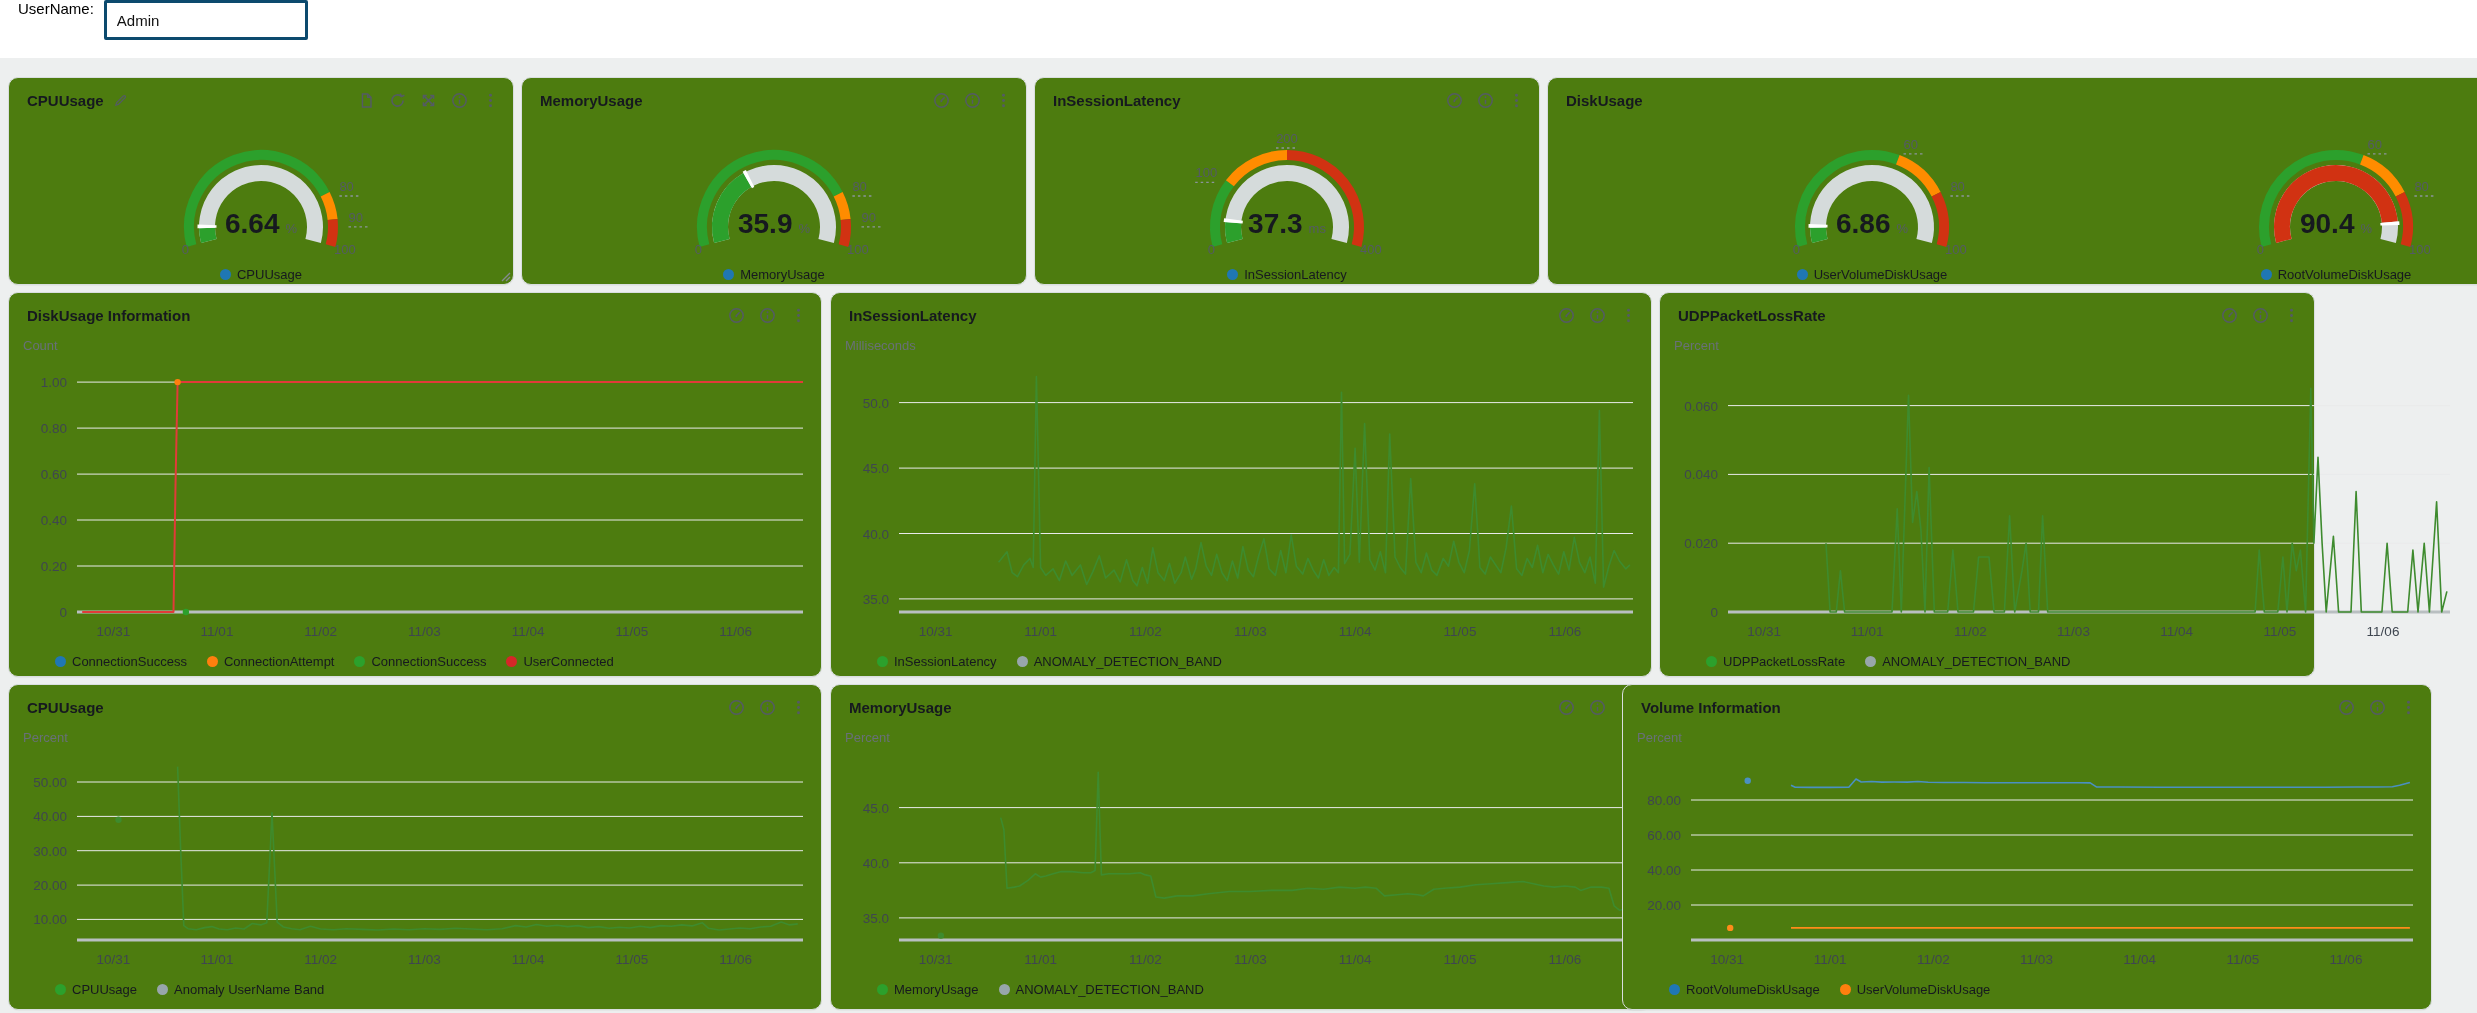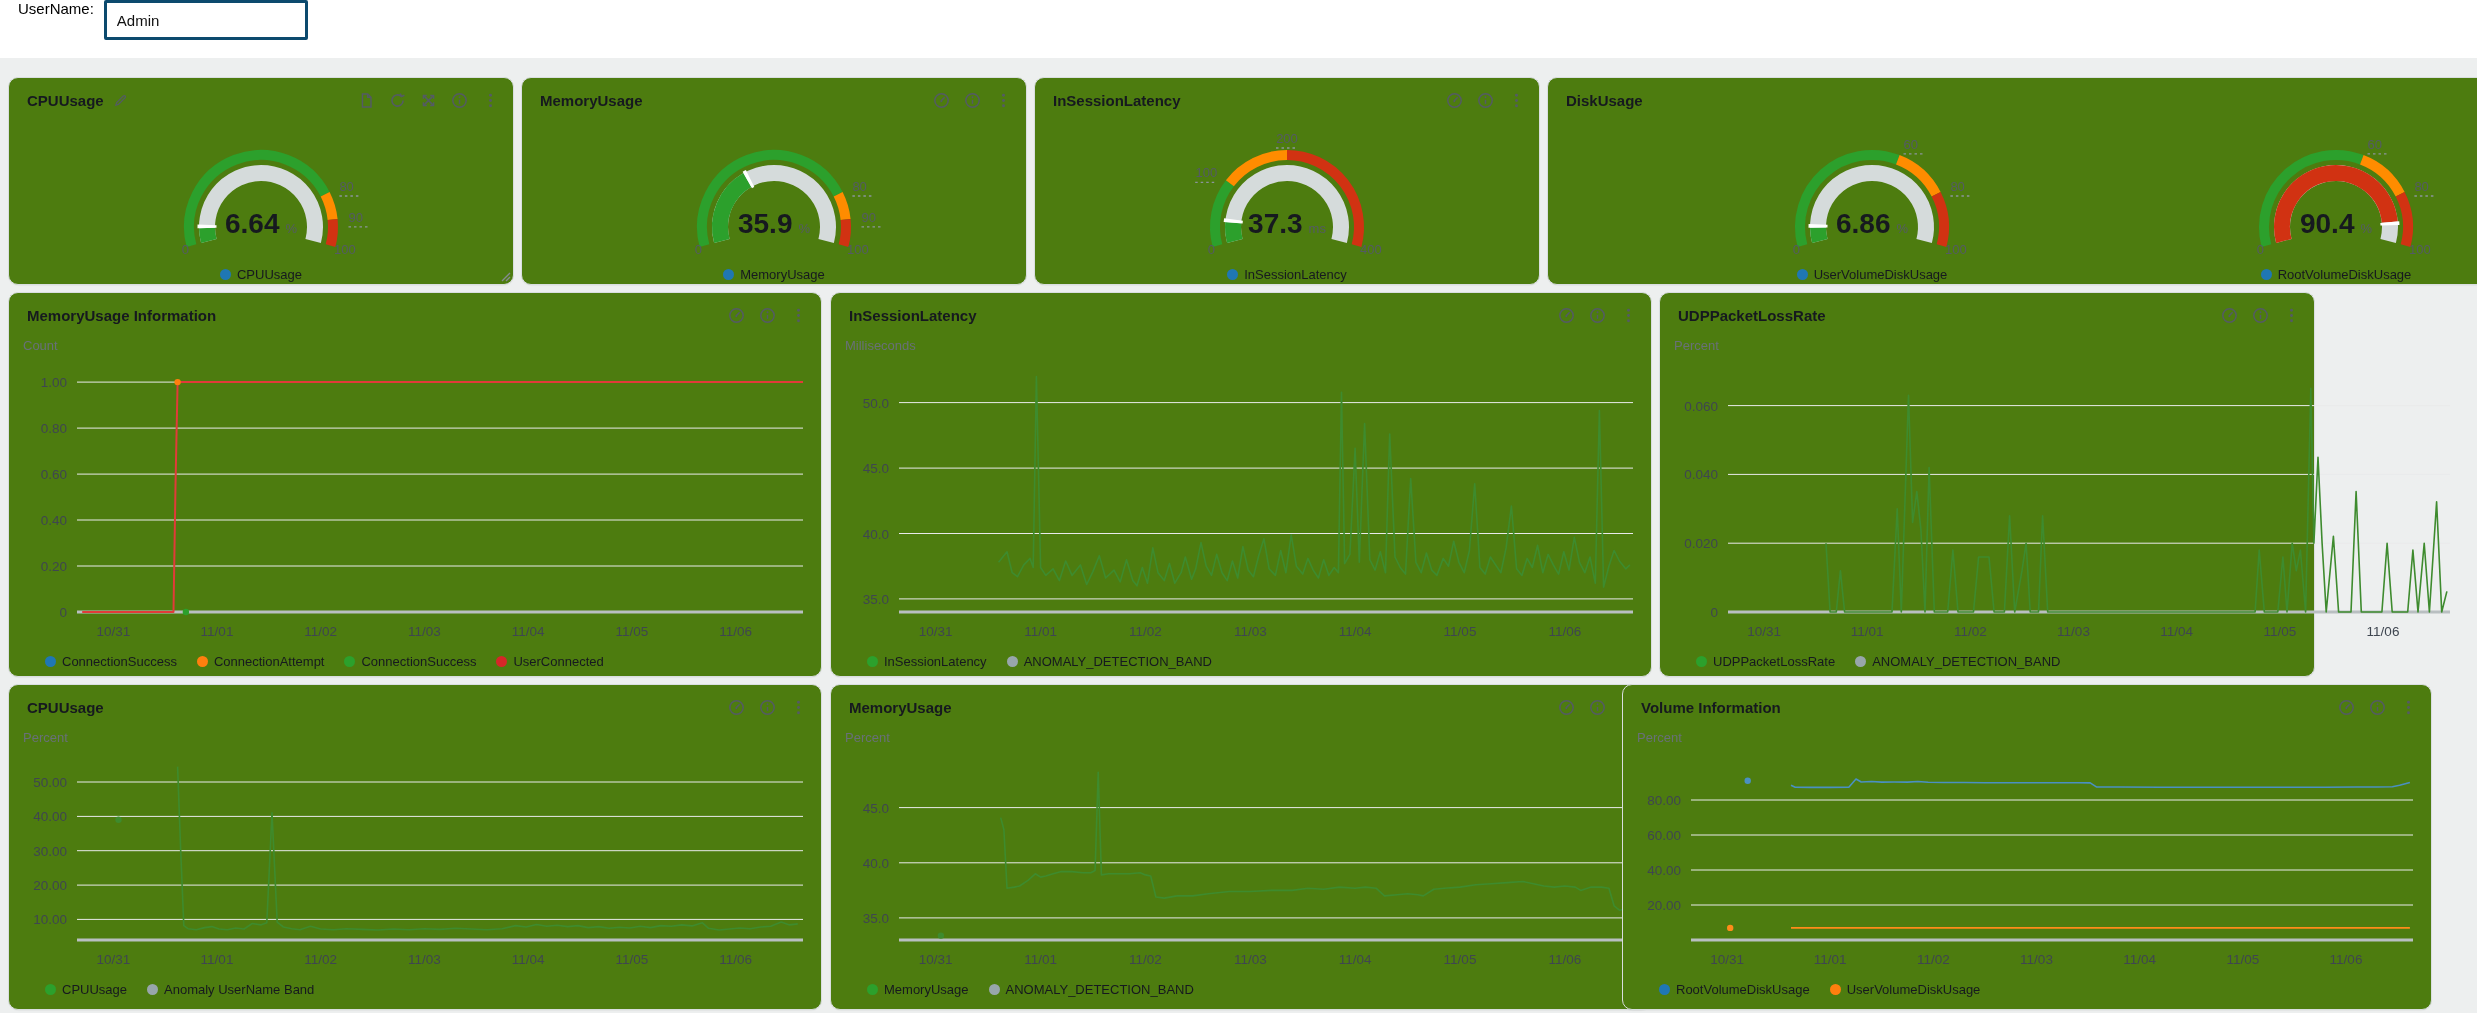--- a/index.html
+++ b/index.html
@@ -33,21 +33,21 @@
   .icon svg{width:100%;height:100%;display:block;}
   .gauge-row{display:flex;justify-content:center;gap:224px;margin-top:8px;}
   .gauge-block{text-align:center;}
   .gauge-legend{
     display:flex;justify-content:center;align-items:center;margin-top:0;
     font-size:13px;color:#16191f;cursor:pointer;
   }
   .legend-dot{width:11px;height:11px;border-radius:50%;display:inline-block;margin-right:6px;flex:none;}
   .chart-host{margin-top:2px;}
   .chart-legend{
-    display:flex;gap:20px;padding-left:36px;margin-top:4px;align-items:center;
+    display:flex;gap:20px;padding-left:46px;margin-top:4px;align-items:center;
     font-size:13px;color:#16191f;
   }
   .legend-item{display:flex;align-items:center;cursor:pointer;}
   .tick{font-size:13.5px;fill:#3f4650;}
   .unit{font-size:13px;fill:#687078;}
   .gl{font-size:13px;fill:#545b64;}
   .gv{font-size:28px;font-weight:600;fill:#16191f;}
   .gu{font-size:13px;fill:#545b64;}
   .resize-handle{position:absolute;right:2px;bottom:2px;width:12px;height:12px;cursor:nwse-resize;}
 </style>
@@ -296,21 +296,21 @@
         </svg><div class="gauge-legend">
           <span class="legend-dot" style="background:#1f77b4"></span>
           <span>RootVolumeDiskUsage</span>
         </div></div>
   </div>
 </div>
 
 <div class="card" style="left:8px;top:292px;width:814px;height:385px;">
   <div class="card-header">
     <div class="title-row">
-      <span class="card-title">MemoryUsage Information</span>
+      <span class="card-title">DiskUsage Information</span>
     </div>
     <div class="card-actions">
         <span class="icon">
           <svg viewBox="0 0 16 16" fill="none" stroke="currentColor" stroke-width="1.4">
             <circle cx="8" cy="8" r="6.3"></circle>
             <path d="M11 5L7.4 8.6"></path>
             <path d="M7 9.2l1.6-.4" stroke-width="1.1"></path>
           </svg>
         </span>
         <span class="icon">

